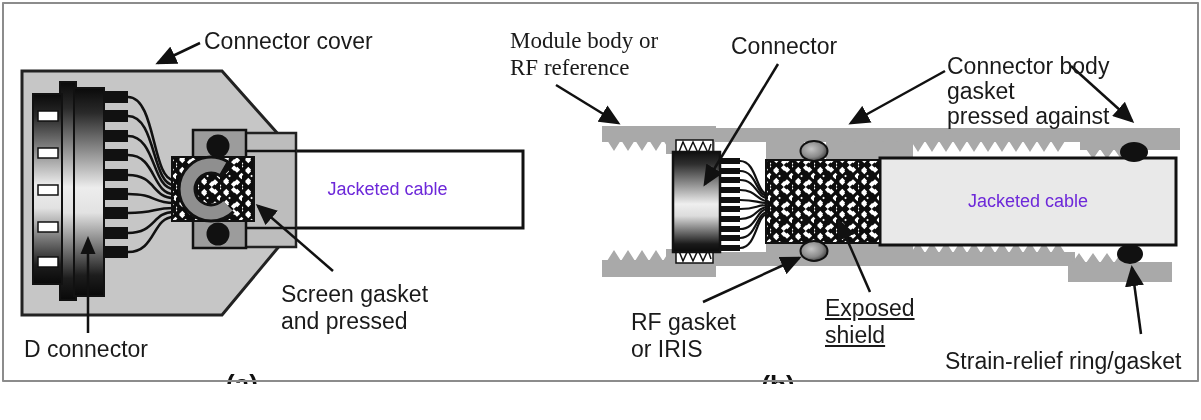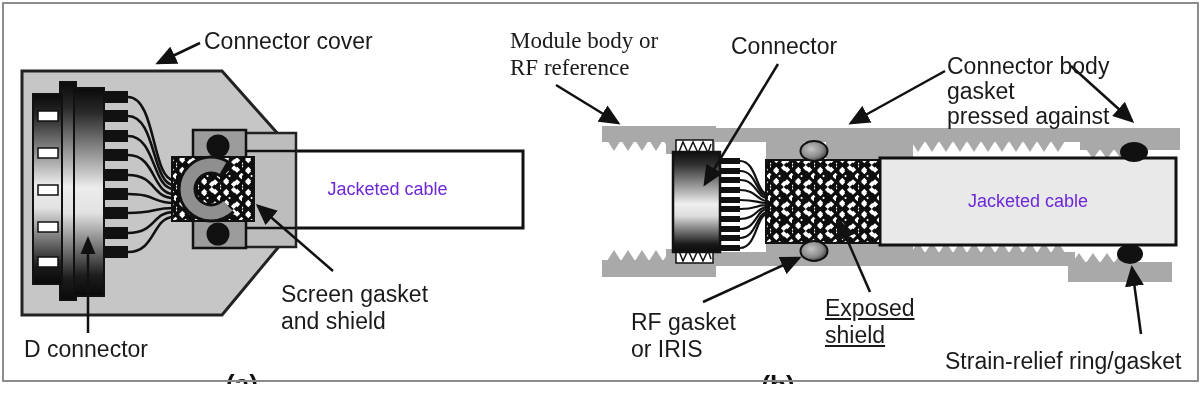--- a/index.html
+++ b/index.html
@@ -207,21 +207,21 @@
     </g>
   </g>
 </svg>
 
 <div class="lbl" style="left:204px;top:28px;">Connector cover</div>
 
 <div class="boxlbl" style="left:252px;top:151px;width:271px;height:77px;">Jacketed cable</div>
 
 <div class="lbl" style="left:281px;top:281px;">
   <div>Screen gasket</div>
-  <div>and shield</div>
+  <div>and pressed</div>
 </div>
 
 <div class="lbl" style="left:24px;top:336px;">D connector</div>
 
 <div class="cap" style="left:212px;top:369px;">(a)</div>
 
 <div class="lbl" style="left:510px;top:27px;font-family:Liberation Serif, serif;">
   <div>Module body or</div>
   <div>RF reference</div>
 </div>

